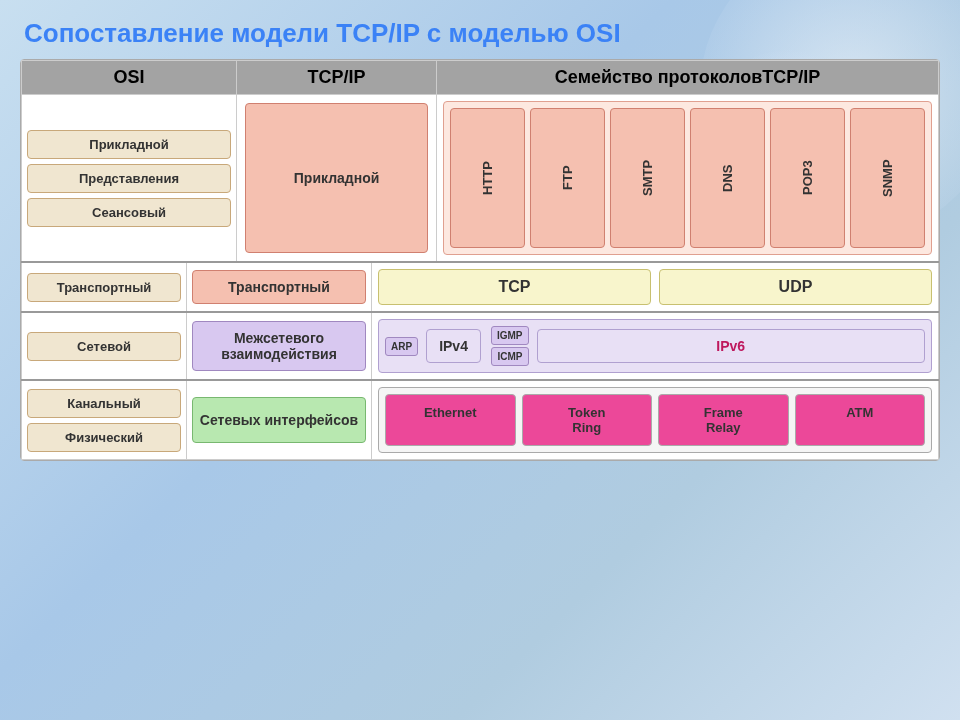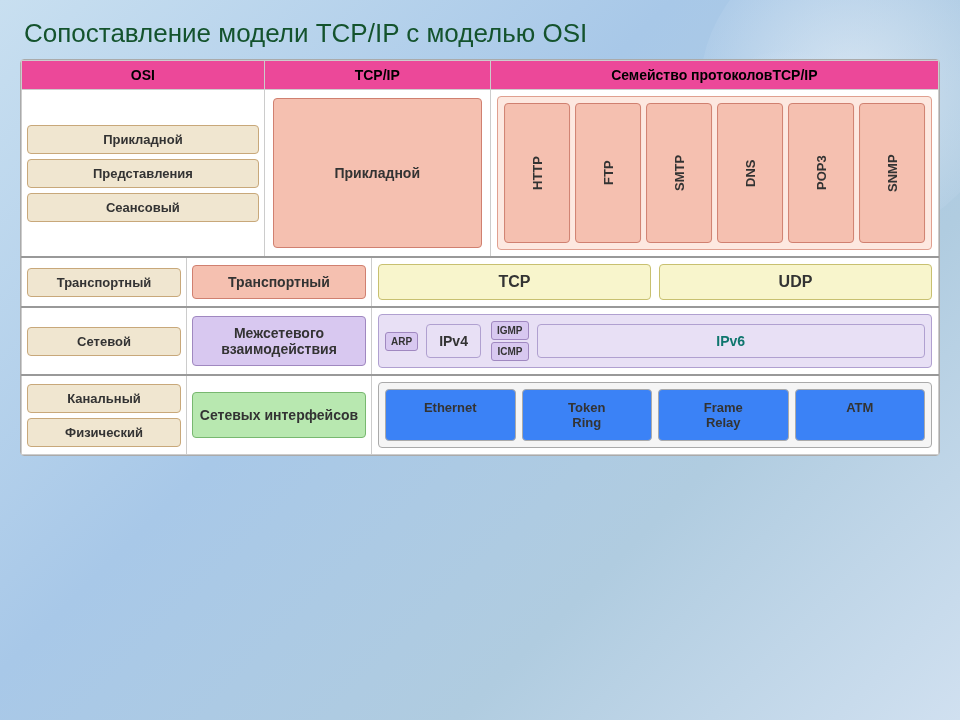--- a/index.html
+++ b/index.html
@@ -28,22 +28,22 @@
       width: 180px; height: 180px;
       background: radial-gradient(circle, rgba(255,255,255,0.4) 0%, rgba(200,220,240,0.1) 70%);
       border-radius: 50%;
       z-index: 0;
     }
 
     .page-title {
       position: relative;
       z-index: 1;
       font-size: 26px;
-      font-weight: normal;
-      color: #14532d;
+      font-weight: bold;
+      color: #3b82f6;
       padding: 18px 24px 10px 24px;
     }
 
     .main-content {
       position: relative;
       z-index: 1;
       margin: 0 20px;
       background: white;
       border: 1px solid #aaa;
       border-radius: 4px;
@@ -126,26 +126,26 @@
       padding: 8px 12px;
       color: #333;
     }
     .ipv6-box {
       background: #e8e0f5;
       border: 1px solid #b0a0d0;
       border-radius: 4px;
       font-size: 14px;
       font-weight: bold;
       padding: 8px 12px;
-      color: #0f766e;
+      color: #be185d;
       flex: 1;
       text-align: center;
     }
     .datalink-box {
-      background: #3b82f6;
+      background: #ec4899;
       border: 1px solid #aaa;
       border-radius: 4px;
       text-align: center;
       font-size: 13px;
       font-weight: bold;
       color: #333;
       padding: 10px 8px;
       flex: 1;
     }
 
@@ -154,23 +154,23 @@
       width: 100%;
       border-collapse: collapse;
     }
     .diagram-table td {
       border: 1px solid #ccc;
       vertical-align: middle;
       padding: 6px 8px;
     }
     .diagram-table .hdr {
       font-weight: bold;
-      font-size: 14px;
-      text-align: center;
-      background: #ec4899;
+      font-size: 18px;
+      text-align: center;
+      background: #a3a3a3;
     }
 
     
     .osi-layers-app {
       display: flex;
       flex-direction: column;
       gap: 5px;
       padding: 5px;
     }
 

